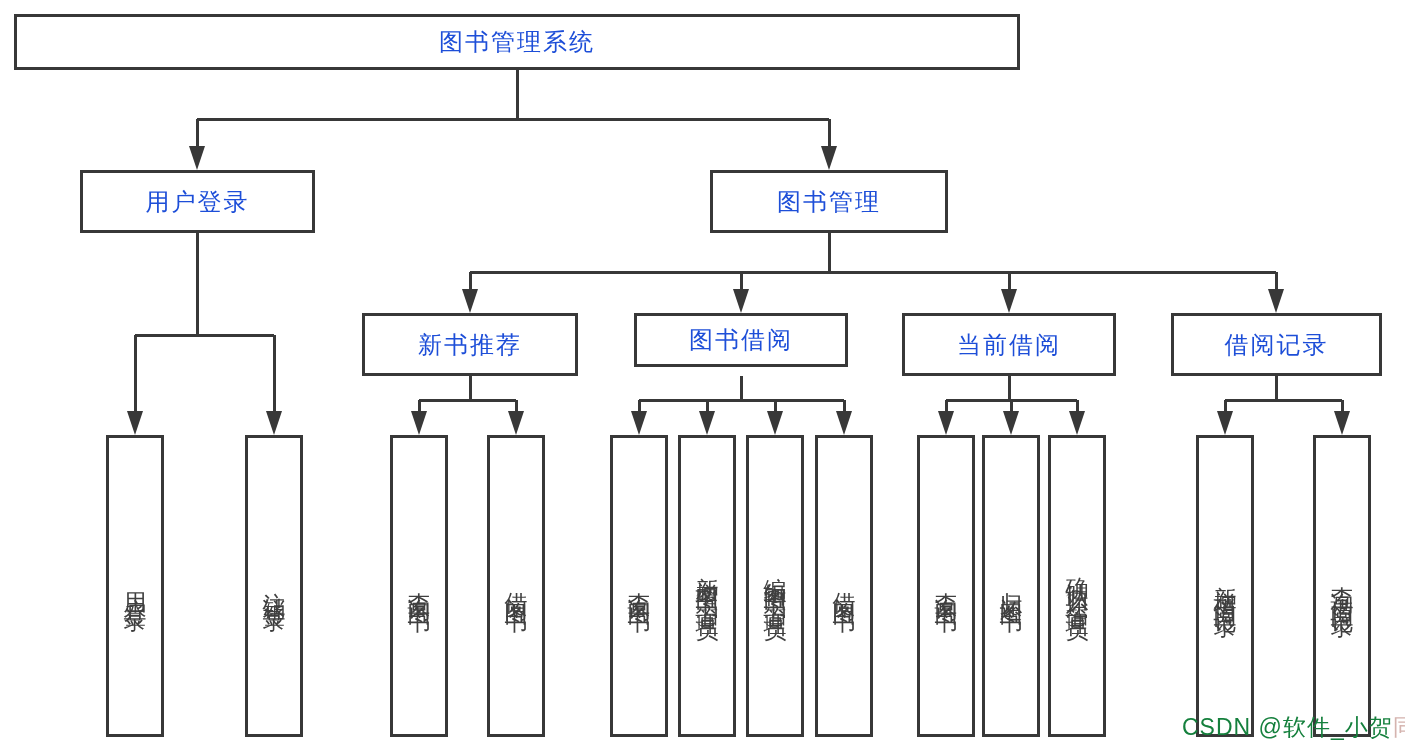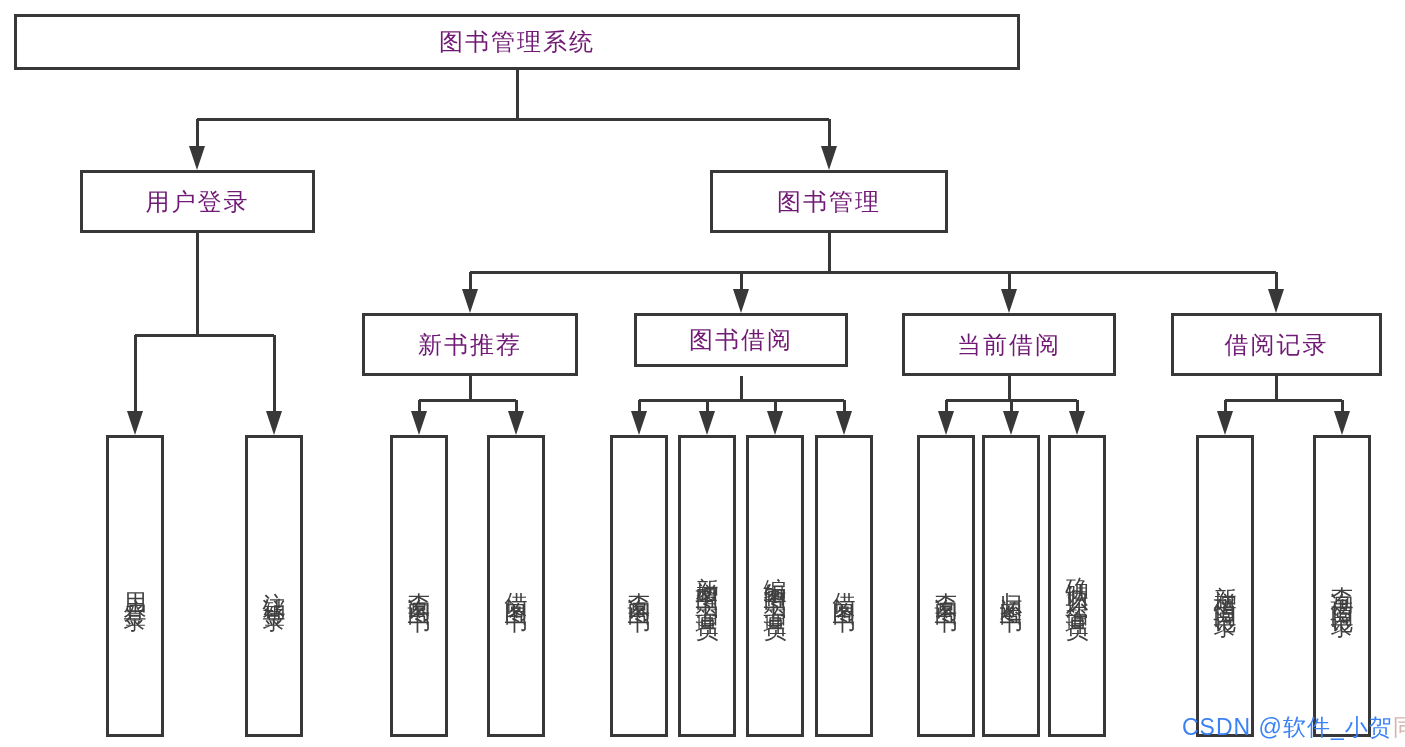--- a/index.html
+++ b/index.html
@@ -4,35 +4,35 @@
 <style>
   html,body{margin:0;padding:0;background:#fff;}
   #canvas{
     position:relative;width:1405px;height:747px;background:#ffffff;
     font-family:"Liberation Sans","DejaVu Sans",sans-serif;overflow:hidden;
   }
   #wires{position:absolute;left:0;top:0;pointer-events:none;}
   .hbox{
     position:absolute;box-sizing:border-box;border:3px solid #383838;background:#fff;
     display:flex;align-items:center;justify-content:center;
-    font-size:24px;color:#701a75;letter-spacing:2px;white-space:nowrap;
+    font-size:24px;color:#1d4ed8;letter-spacing:2px;white-space:nowrap;
   }
   .vbox{
     position:absolute;box-sizing:border-box;border:3px solid #383838;background:#fff;
     display:flex;align-items:center;justify-content:center;
   }
   .vbox span{
     writing-mode:vertical-rl;text-orientation:mixed;
     font-size:23px;color:#3f3f3f;letter-spacing:6px;line-height:1;
   }
   #watermark{
     position:absolute;left:1182px;top:712px;z-index:10;
     font-size:23px;letter-spacing:1px;white-space:nowrap;
   }
-  #watermark .wm-main{color:#3b82f6;}
+  #watermark .wm-main{color:#15803d;}
   #watermark .wm-accent{color:#d5b4af;}
   
   .n-root{left:14px;top:14px;width:1006px;height:56px;}
   .n-login{left:80px;top:170px;width:235px;height:63px;}
   .n-mgmt{left:710px;top:170px;width:238px;height:63px;}
   .n-rec{left:362px;top:313px;width:216px;height:63px;}
   .n-borrow{left:634px;top:313px;width:214px;height:54px;}
   .n-current{left:902px;top:313px;width:214px;height:63px;}
   .n-records{left:1171px;top:313px;width:211px;height:63px;}
   .leaf{top:435px;width:58px;height:302px;}

